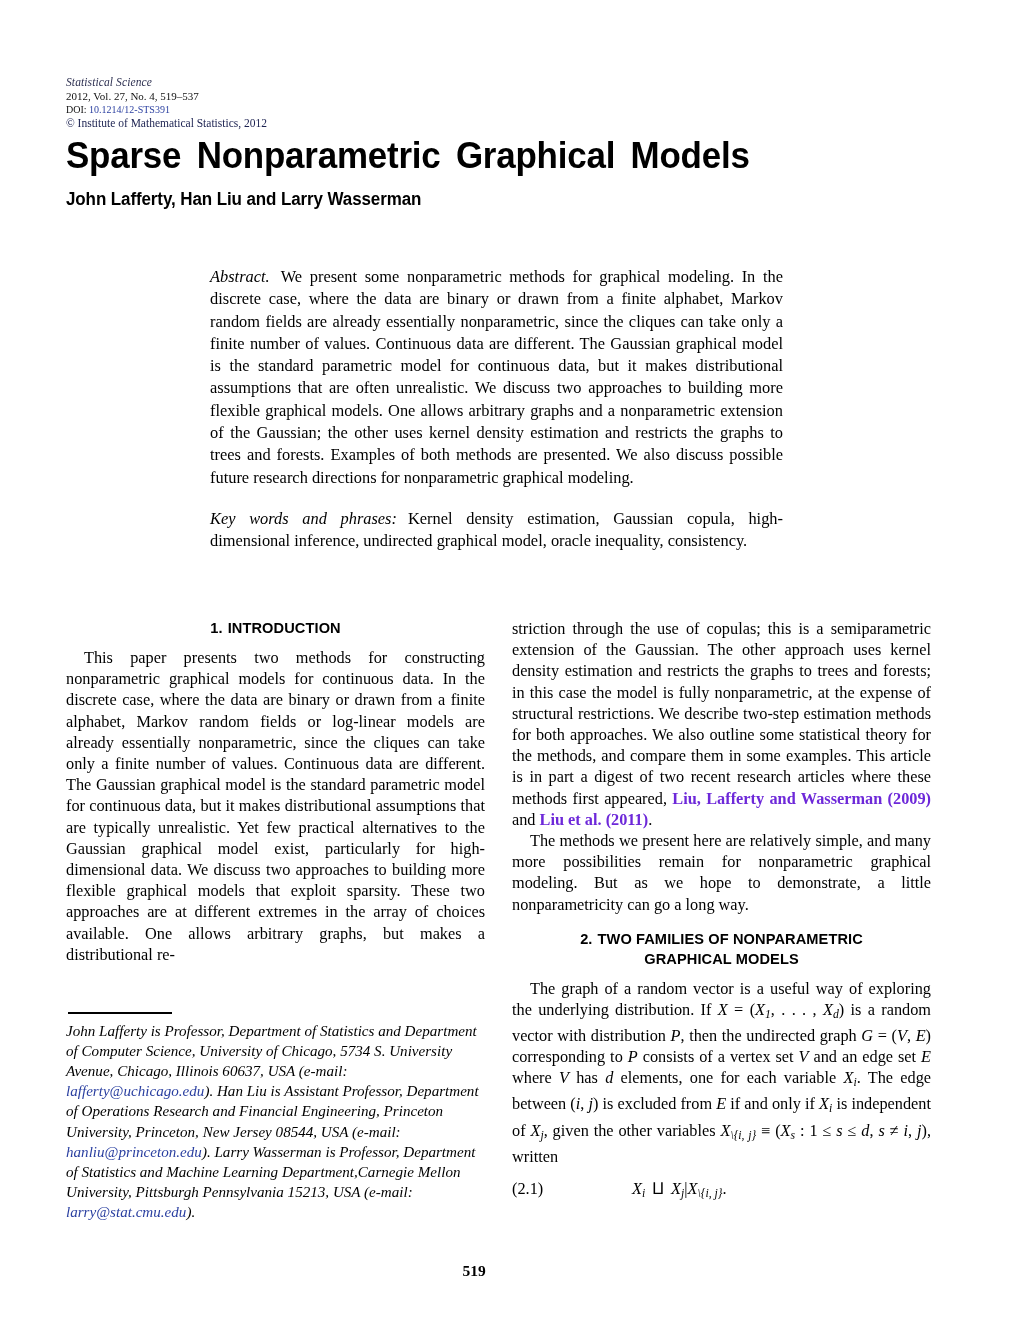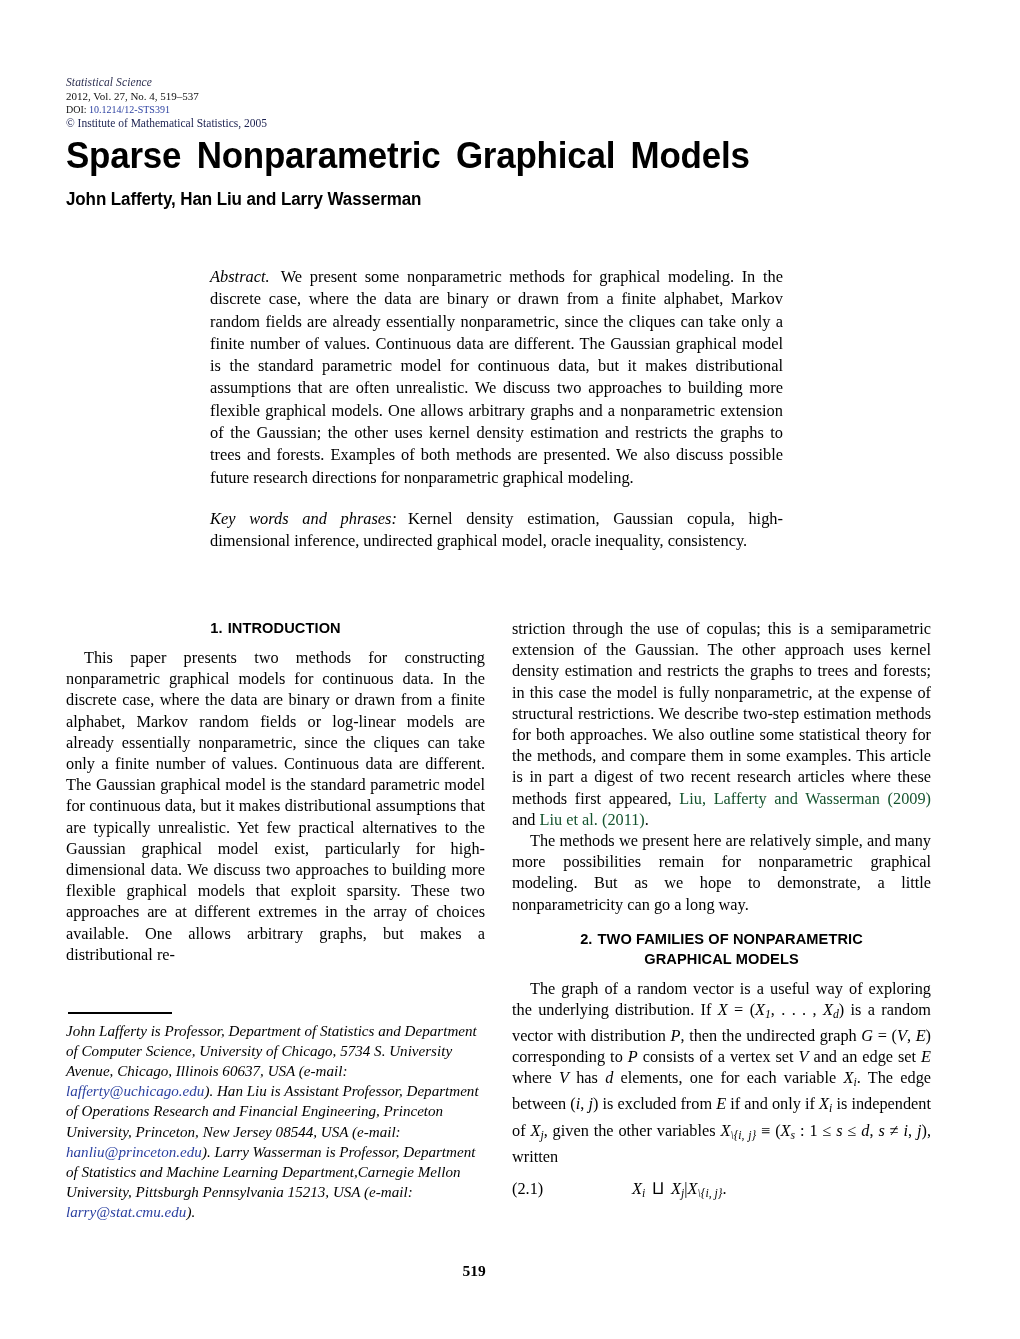--- a/index.html
+++ b/index.html
@@ -131,21 +131,21 @@
     font-size: 16.3px;
     line-height: 21.2px;
     text-align: justify;
     text-justify: inter-word;
     margin: 0;
     text-indent: 18px;
   }
   .body-para.cont { text-indent: 0; }
   .body-para + .body-para { margin-top: 0; }
 
-  .cite { color: #14532d; }
+  .cite { color: #6d28d9; font-weight: bold; }
 
   
   .mv {
     font-family: "Liberation Serif", "DejaVu Serif", serif;
     font-style: italic;
   }
   .msub {
     font-size: 0.72em;
     vertical-align: -0.24em;
     font-style: italic;
@@ -213,21 +213,21 @@
 </style>
 </head>
 <body>
 
 <div class="page">
 
   <div class="masthead">
     <div class="journal">Statistical Science</div>
     <div class="issue">2012, Vol. 27, No. 4, 519–537</div>
     <div class="doi-line"><span>DOI:</span> <span class="doi-num">10.1214/12-STS391</span></div>
-    <div class="copyright">© Institute of Mathematical Statistics, 2005</div>
+    <div class="copyright">© Institute of Mathematical Statistics, 2012</div>
   </div>
 
   <div class="title">Sparse Nonparametric Graphical Models</div>
   <div class="authors">John Lafferty, Han Liu and Larry Wasserman</div>
 
   <div class="abstract-block">
     <p class="abstract-para"><span class="lead-italic">Abstract.</span><span class="lead-gap"></span><span>We present some nonparametric methods for graphical modeling. In the discrete case, where the data are binary or drawn from a finite alphabet, Markov random fields are already essentially nonparametric, since the cliques can take only a finite number of values. Continuous data are different. The Gaussian graphical model is the standard parametric model for continuous data, but it makes distributional assumptions that are often unrealistic. We discuss two approaches to building more flexible graphical models. One allows arbitrary graphs and a nonparametric extension of the Gaussian; the other uses kernel density estimation and restricts the graphs to trees and forests. Examples of both methods are presented. We also discuss possible future research directions for nonparametric graphical modeling.</span></p>
     <p class="keywords-para"><span class="lead-italic">Key words and phrases:</span><span class="lead-gap"></span><span>Kernel density estimation, Gaussian copula, high-dimensional inference, undirected graphical model, oracle inequality, consistency.</span></p>
   </div>
 

